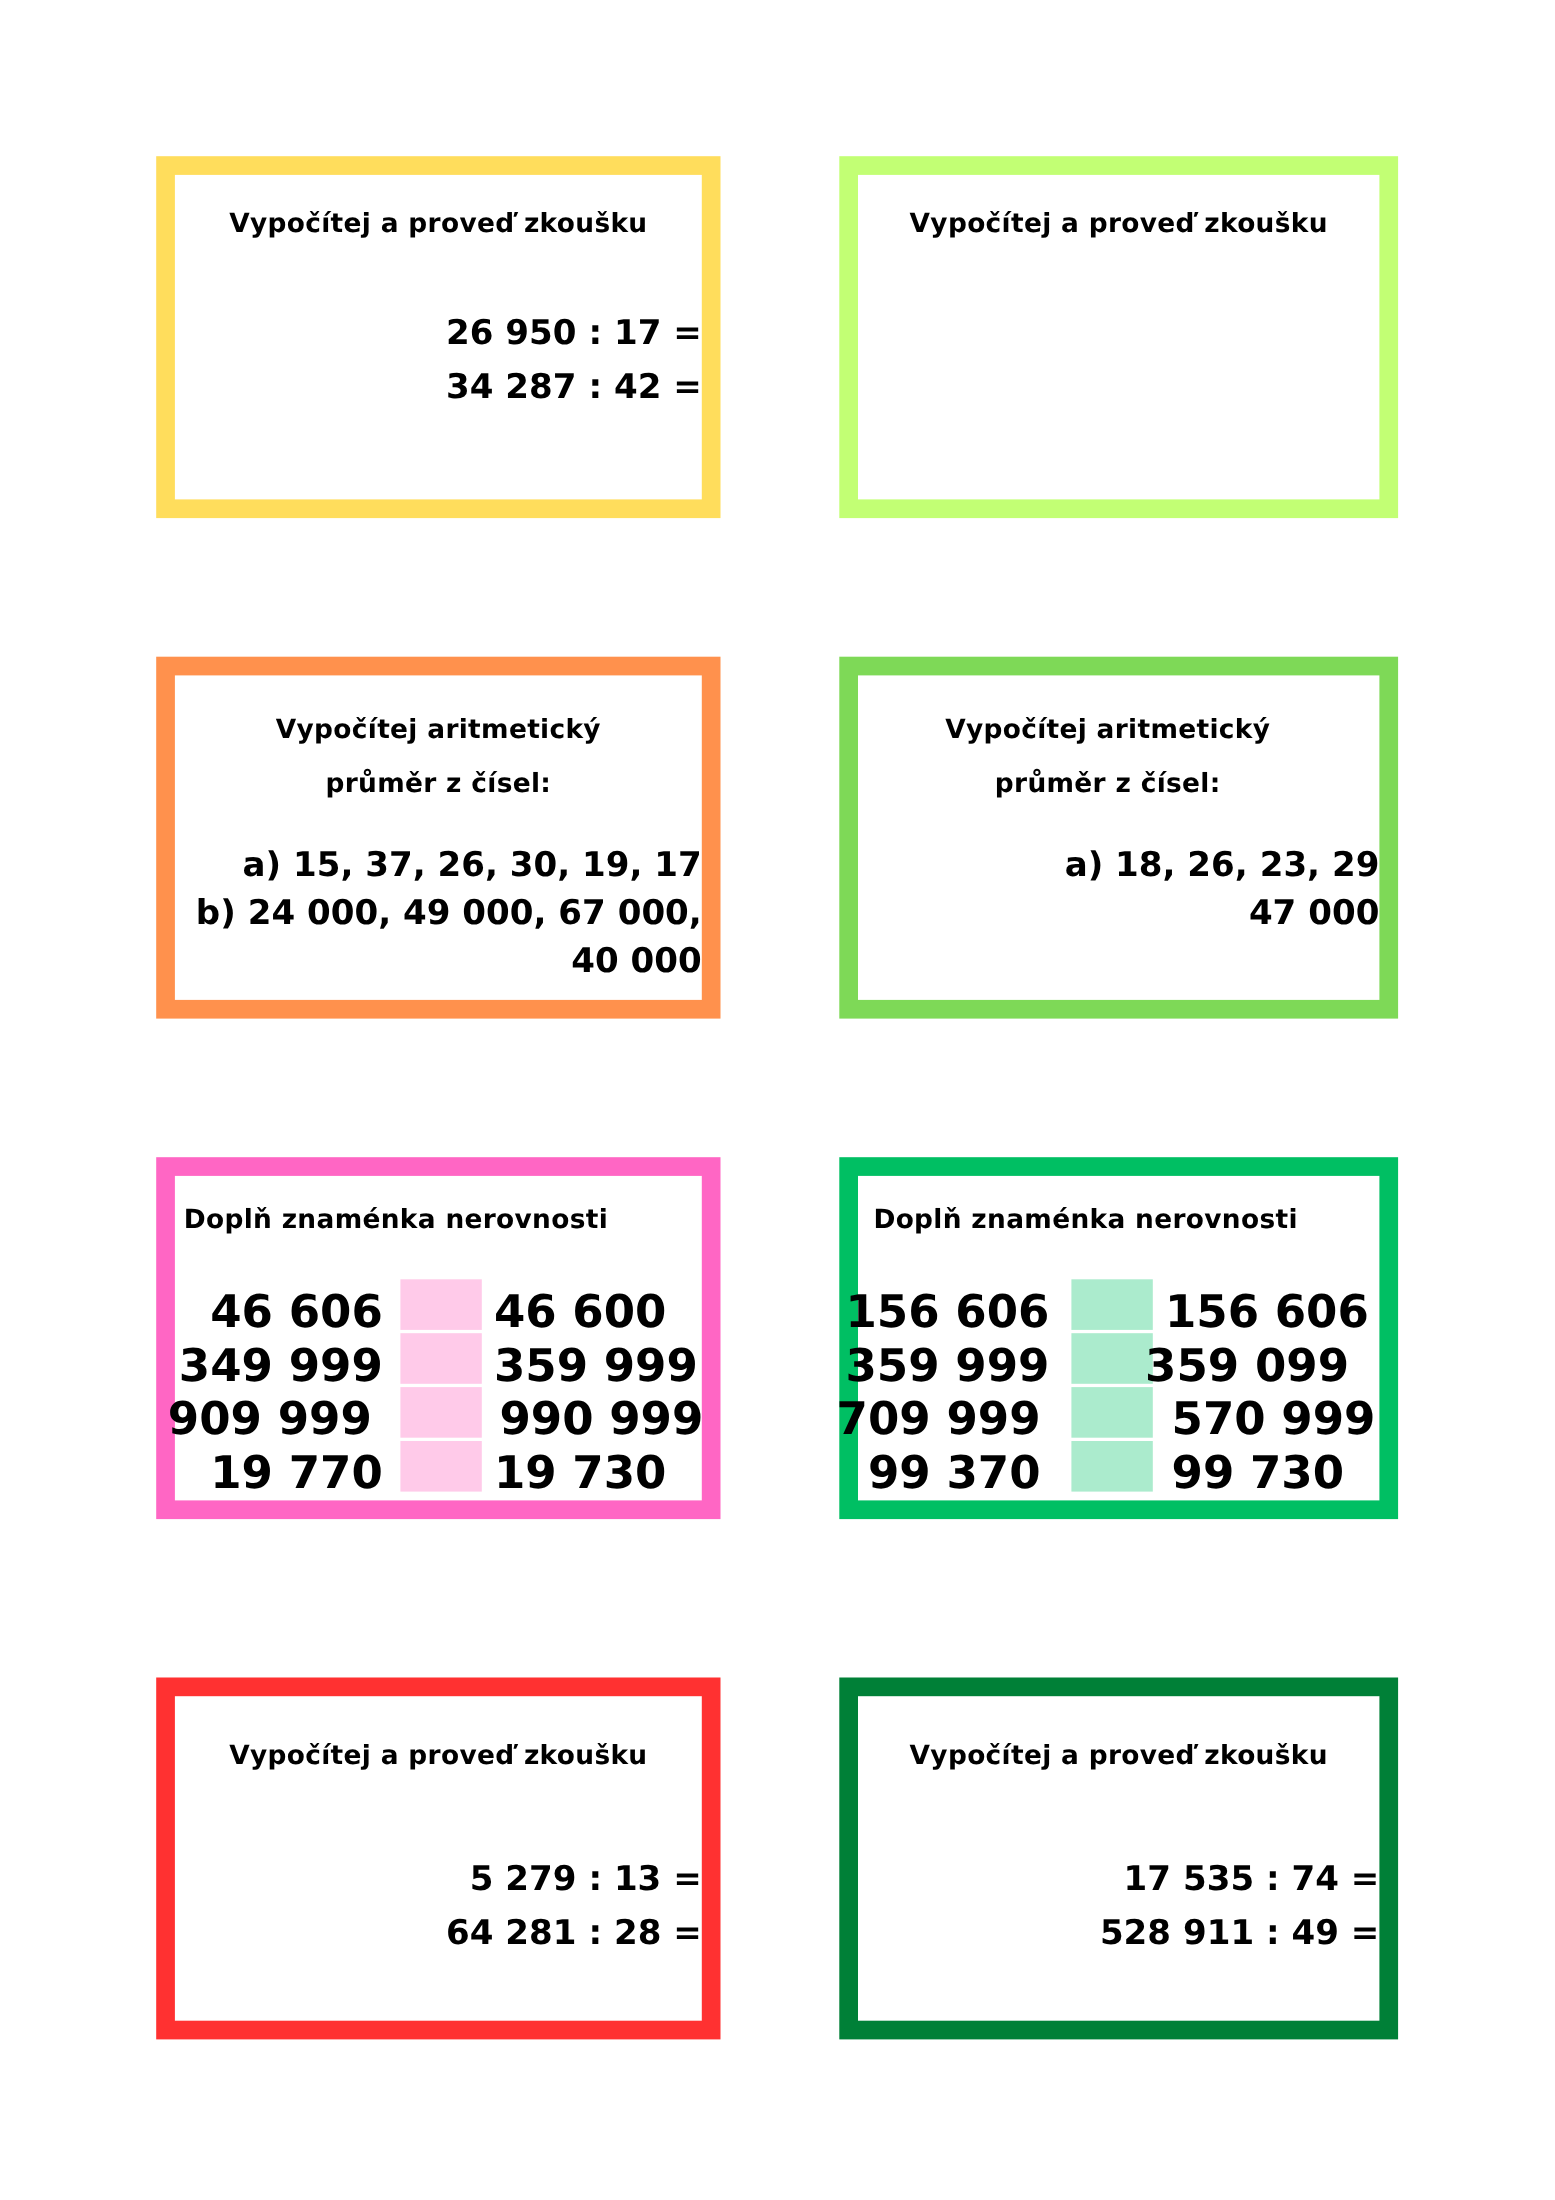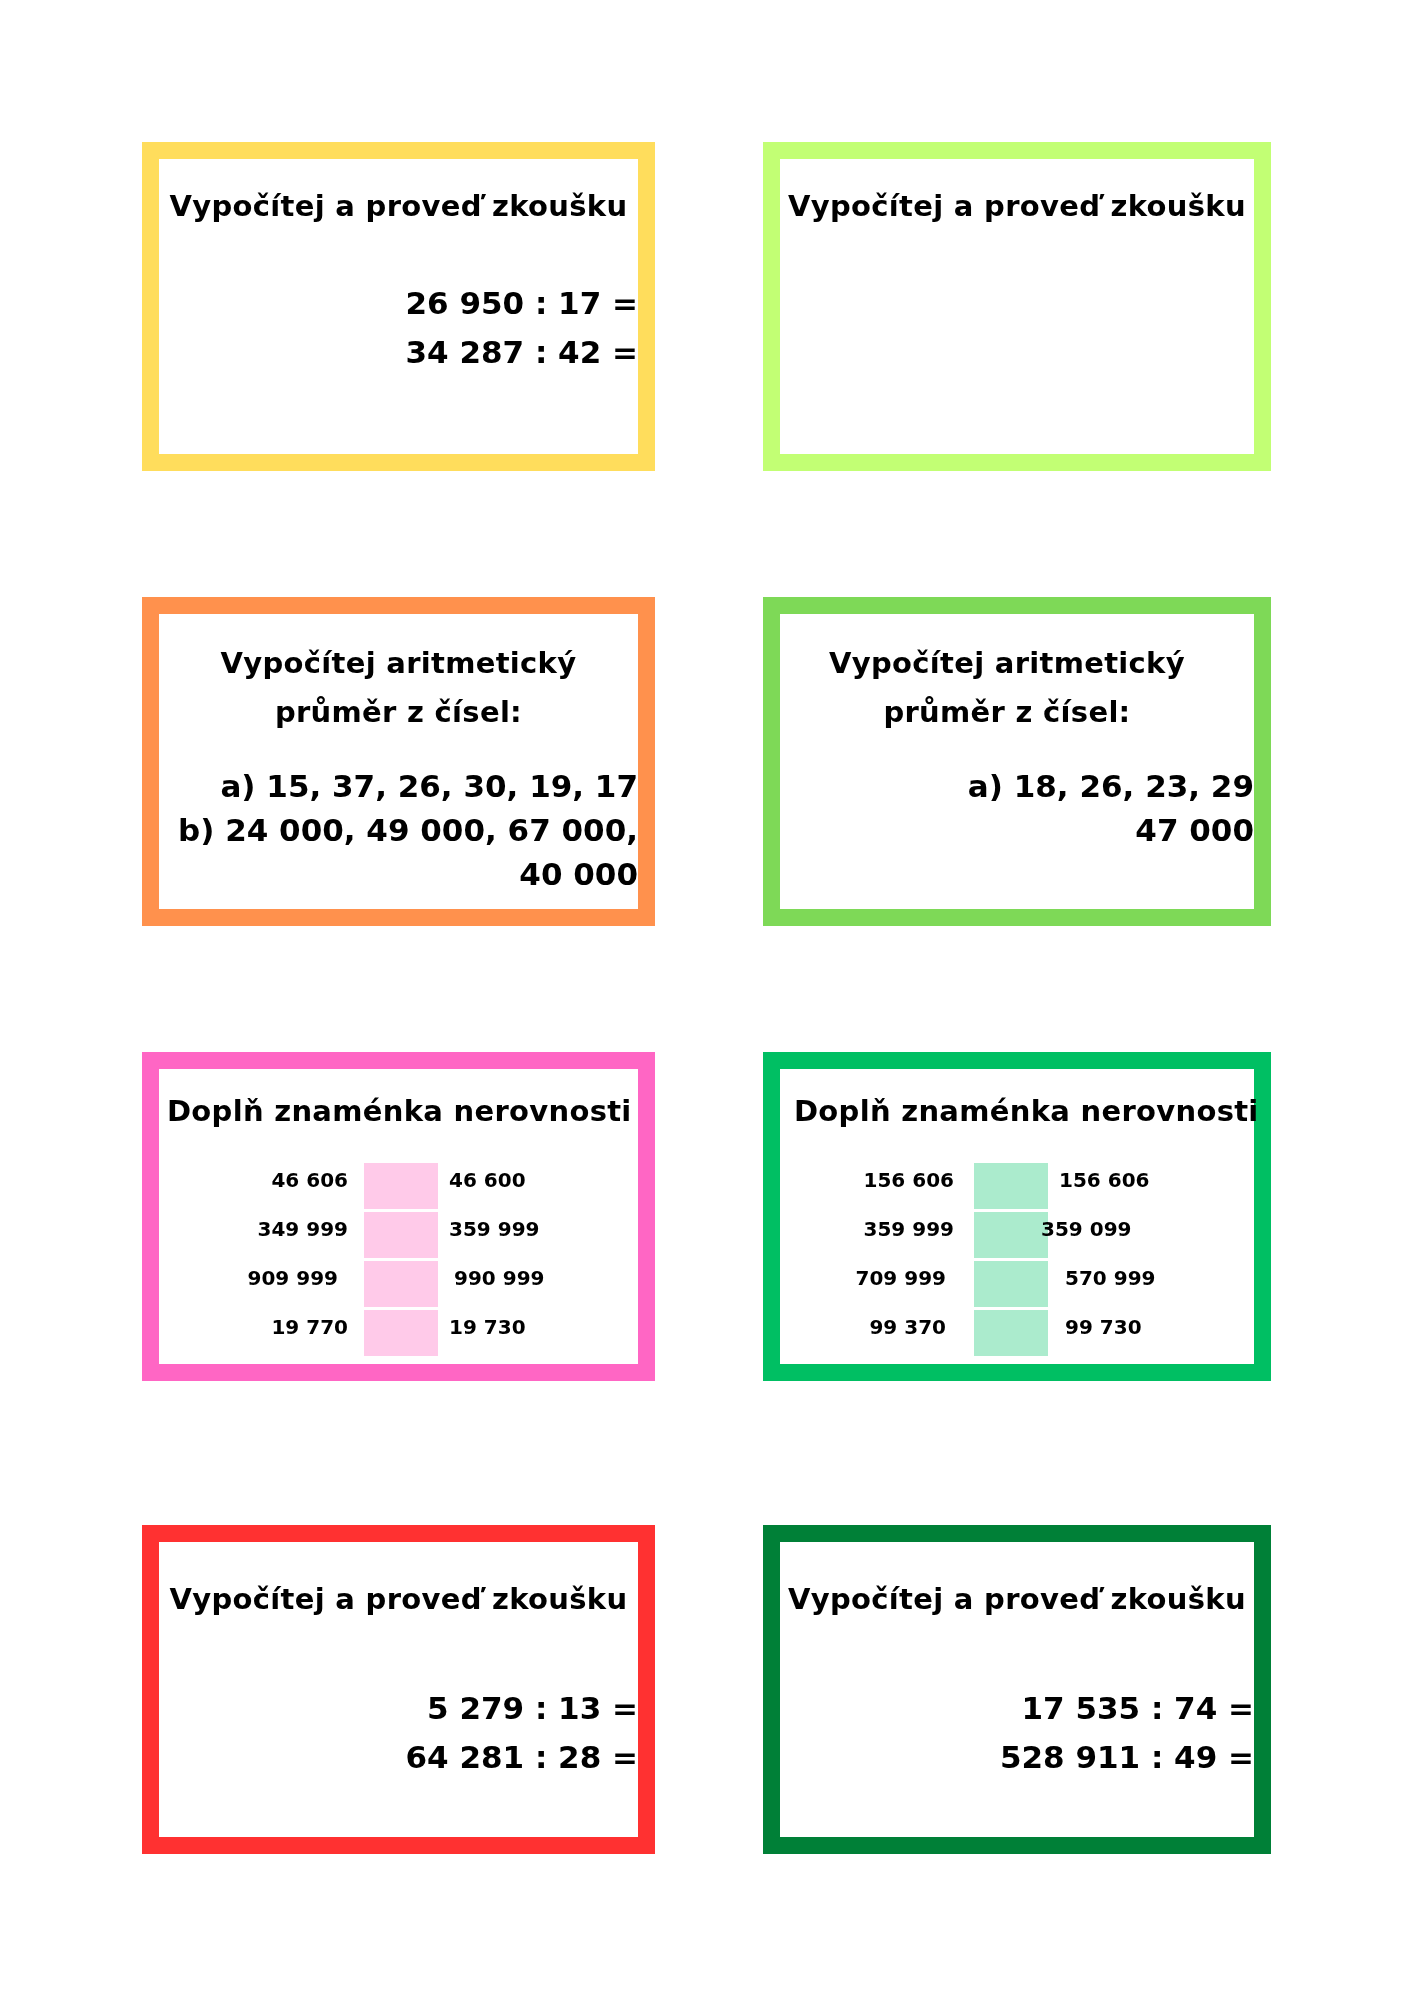--- a/index.html
+++ b/index.html
@@ -21,21 +21,21 @@
       height: 329px;
       box-sizing: border-box;
       border: 17px solid #ccc;
       background: #fff;
       font-weight: bold;
     }
     .card .title {
       position: absolute;
       left: 0; right: 0;
       text-align: center;
-      font-size: 29px;
+      font-size: 24px;
       letter-spacing: 0.3px;
       white-space: nowrap;
     }
     .card .lines {
       position: absolute;
       left: 0; right: 0;
       text-align: right;
       font-size: 31px;
       line-height: 49px;
     }
@@ -48,21 +48,21 @@
     
     .ineq-card .title { top: 25px; }
     .ineq-grid {
       position: absolute;
       top: 93px;
       left: 0; right: 0;
     }
     .ineq-row {
       position: relative;
       height: 49px;
-      font-size: 20px;
+      font-size: 41px;
     }
     .ineq-row .left {
       position: absolute;
       right: 290px;
       top: 6px;
       text-align: right;
       white-space: nowrap;
     }
     .ineq-row .box {
       position: absolute;

